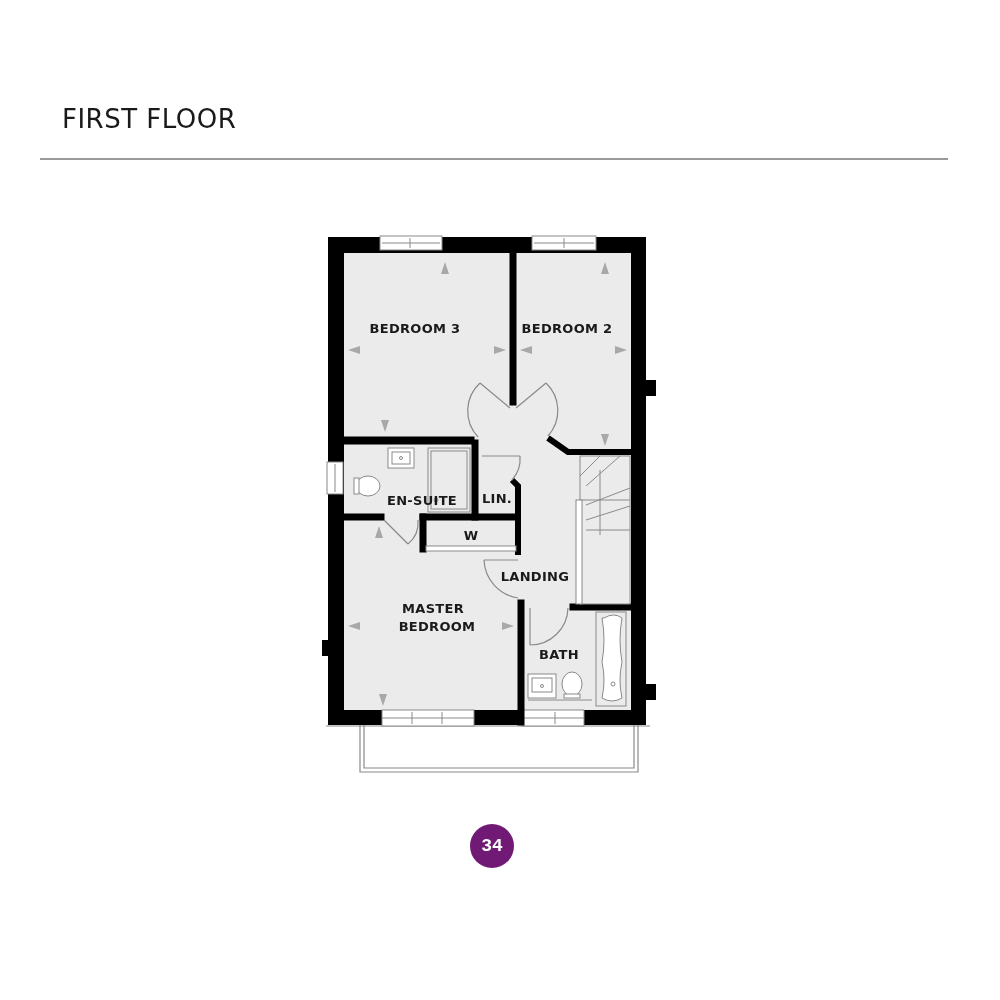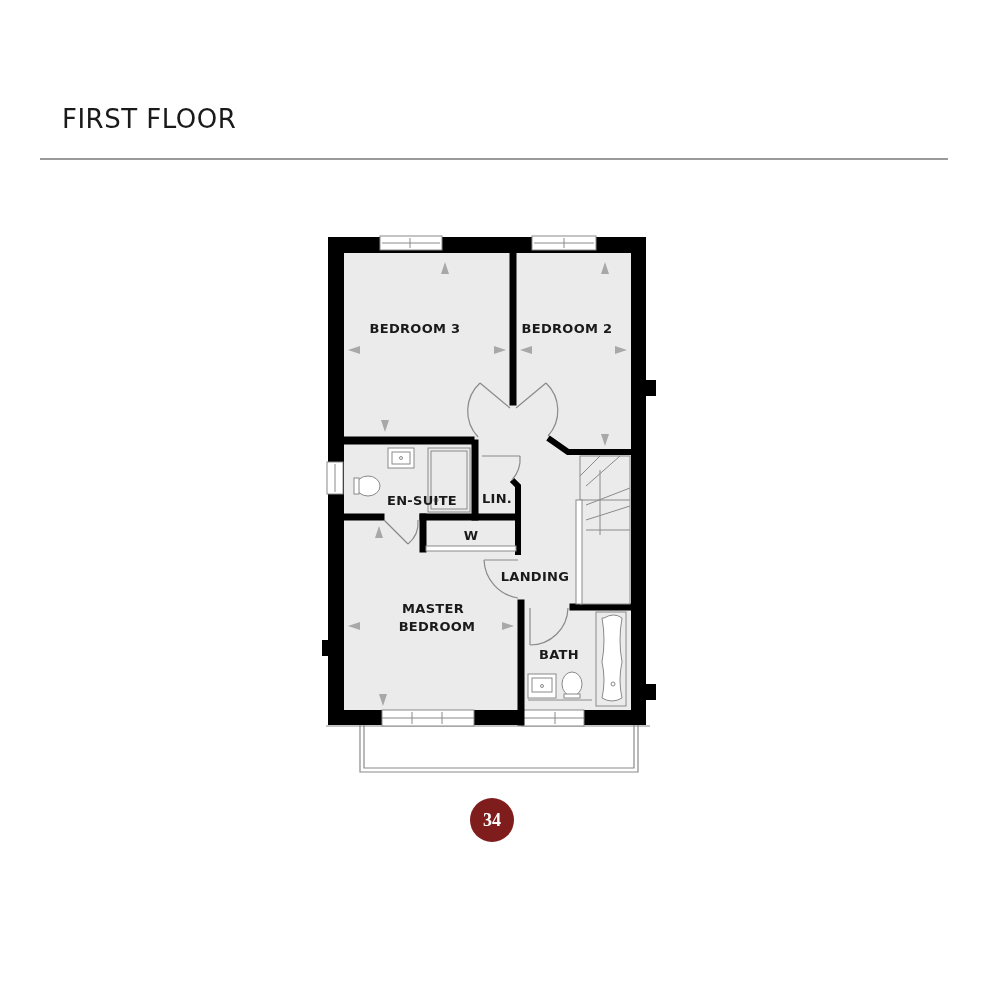--- a/index.html
+++ b/index.html
@@ -1,21 +1,21 @@
 <!DOCTYPE html>
 <html><head>
 <meta charset="utf-8">
 <style>
   html, body { margin: 0; padding: 0; background: #ffffff; }
   body { width: 1000px; height: 1000px; position: relative; overflow: hidden; font-family: "DejaVu Sans", sans-serif; }
   .title { position: absolute; left: 40px; top: 104px; font-size: 26px; font-weight: 400; color: #1a1a1a; letter-spacing: 0.5px; font-family: "DejaVu Sans", sans-serif; margin-left: 22px; }
   .rule { position: absolute; left: 40px; top: 158px; width: 908px; height: 2px; background: #9a9a9a; }
   svg.plan { position: absolute; left: 0; top: 0; width: 1000px; height: 1000px; }
   .room-label { font-family: "DejaVu Sans", sans-serif; font-size: 13px; font-weight: 600; fill: #1a1a1a; letter-spacing: 0.3px; }
-  .plot-badge { position: absolute; left: 470px; top: 798px; width: 44px; height: 44px; border-radius: 50%; background: #7f1d1d; color: #fff; font-size: 18px; font-weight: 700; display: flex; align-items: center; justify-content: center; font-family: Liberation Serif, serif; }
+  .plot-badge { position: absolute; left: 470px; top: 824px; width: 44px; height: 44px; border-radius: 50%; background: #701a75; color: #fff; font-size: 18px; font-weight: 700; display: flex; align-items: center; justify-content: center; font-family: Liberation Mono, monospace; }
 </style>
 </head>
 <body>
 
 <div class="title">FIRST FLOOR</div>
 <div class="rule"></div>
 
 <svg class="plan" viewBox="0 0 1000 1000" xmlns="http://www.w3.org/2000/svg">
 
   <g fill="none" stroke="#8a8a8a" stroke-width="1.2">

